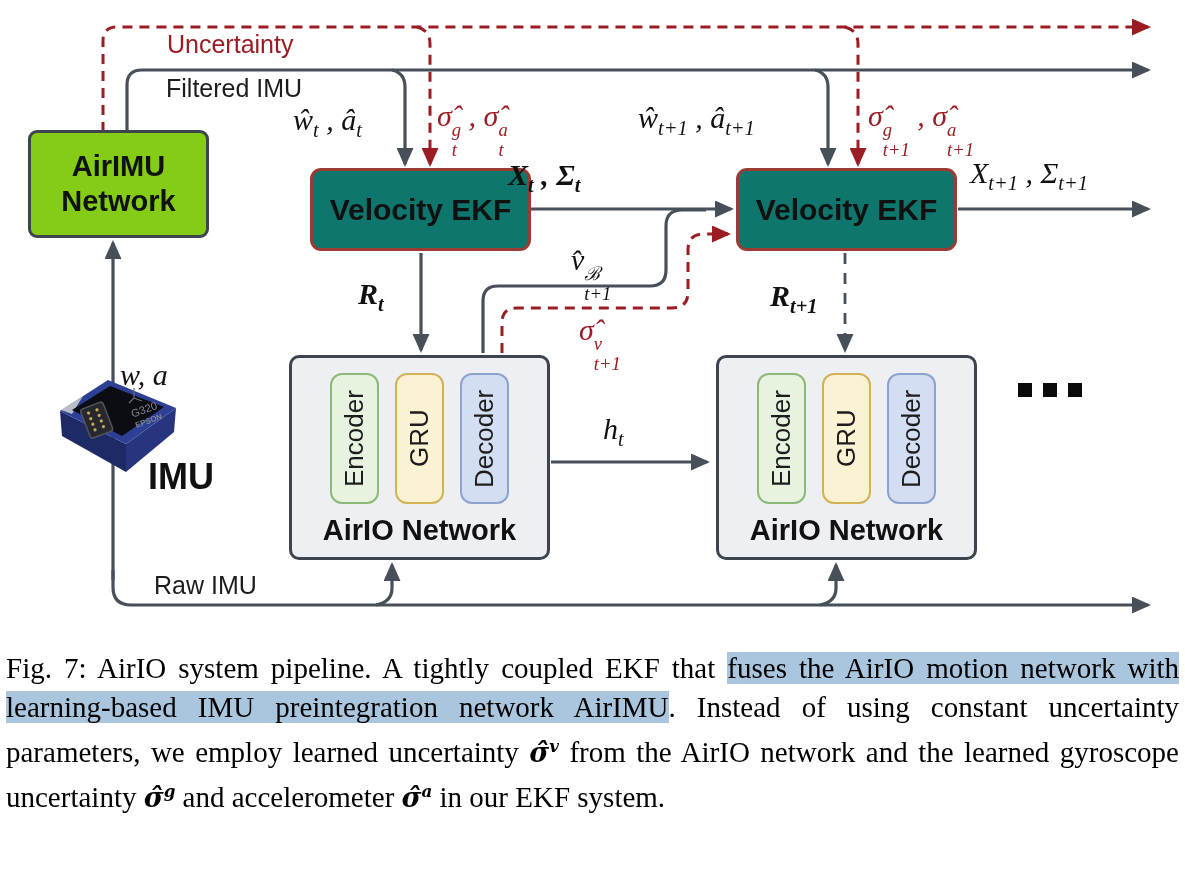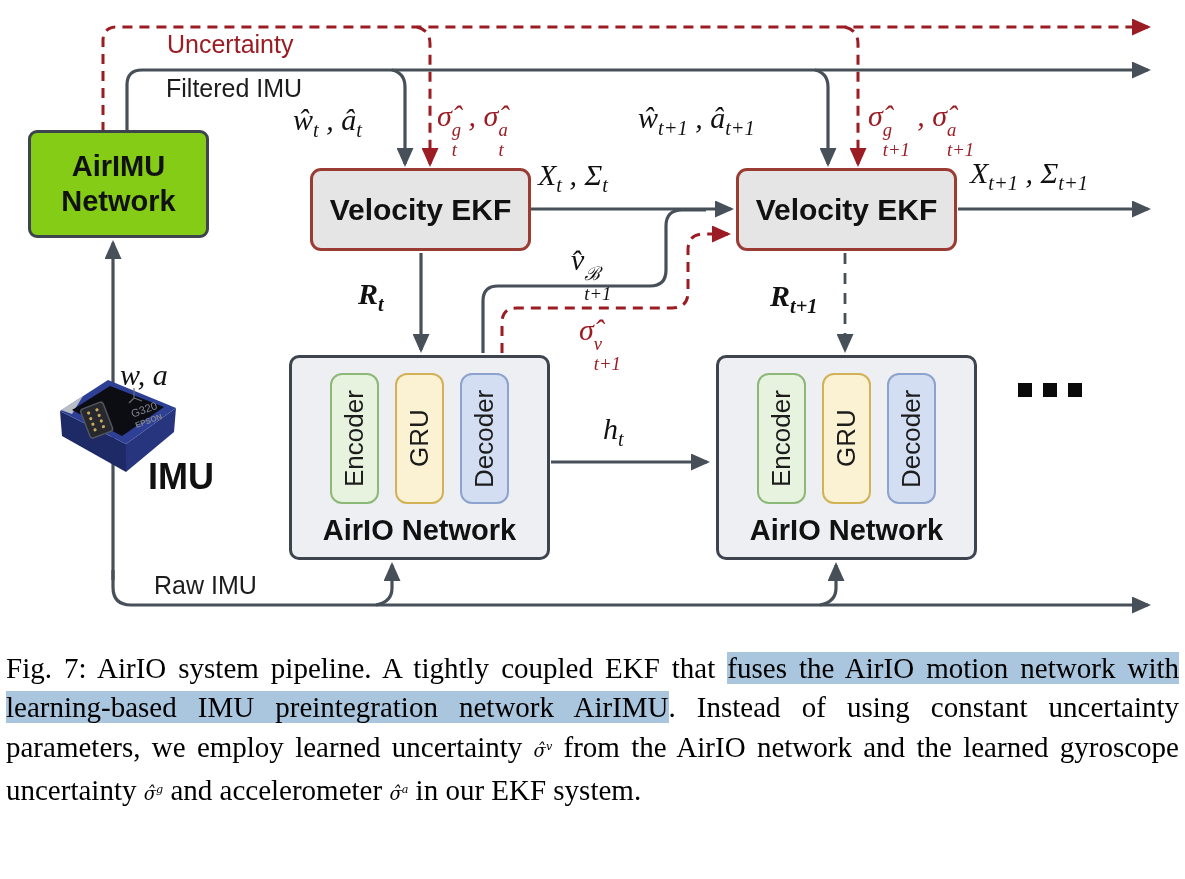--- a/index.html
+++ b/index.html
@@ -1,21 +1,21 @@
 <!DOCTYPE html>
 <html><head>
 <meta charset="utf-8">
 <style>
   html,body{margin:0;padding:0;background:#ffffff;}
   body{width:1185px;height:879px;overflow:hidden;font-family:"Liberation Sans",sans-serif;}
   .figure{position:relative;width:1057px;height:632px;}
   .figure svg.wires{position:absolute;left:0;top:0;z-index:1;}
   .node{position:absolute;z-index:2;box-sizing:border-box;display:flex;align-items:center;justify-content:center;text-align:center;}
   .airimu{left:28px;top:130px;width:181px;height:108px;background:#84cc16;border:3.5px solid #3d444e;border-radius:9px;font-weight:bold;font-size:29px;line-height:1.22;color:#111;}
-  .ekf{background:#e5e5e5;border:3.5px solid #9a3c34;border-radius:11px;font-weight:bold;font-size:30px;color:#111;width:221px;height:83px;}
+  .ekf{background:#0f766e;border:3.5px solid #9a3c34;border-radius:11px;font-weight:bold;font-size:30px;color:#111;width:221px;height:83px;}
   .ekf1{left:310px;top:168px;}
   .ekf2{left:736px;top:168px;}
   .airio{width:261px;height:205px;background:#edeff3;border:3.5px solid #3d444e;border-radius:10px;flex-direction:column;justify-content:flex-start;}
   .airio1{left:289px;top:355px;}
   .airio2{left:716px;top:355px;}
   .pills{display:flex;gap:16px;margin-top:15px;}
   .pill{width:49px;height:131px;border-radius:12px;box-sizing:border-box;display:flex;align-items:center;justify-content:center;font-size:26px;color:#1c1c1c;writing-mode:vertical-rl;transform:rotate(180deg);}
   .pill.enc{background:#e7f3df;border:2.5px solid #8cb878;}
   .pill.gru{background:#fbf1d3;border:2.5px solid #d3b156;}
   .pill.dec{background:#d4def2;border:2.5px solid #8da3cd;}
@@ -27,21 +27,21 @@
   .mlabel.bold{font-weight:bold;text-align:center;}
   .mlabel sub{font-size:0.68em;}
   .ss{display:inline-flex;flex-direction:column;align-items:flex-start;font-size:0.62em;vertical-align:-0.55em;}
   .ss sup,.ss sub{display:block;position:static;font-size:1em;line-height:1.05;vertical-align:baseline;}
   .imu-label{position:absolute;left:148px;top:456px;z-index:3;font-weight:bold;font-size:36px;color:#111;}
   .imu-art{position:absolute;left:48px;top:354px;width:140px;height:130px;z-index:2;}
   .ellipsis{position:absolute;left:1018px;top:383px;z-index:2;display:flex;gap:11px;}
   .ellipsis i{display:block;width:14px;height:14px;background:#0a0a0a;}
   .caption{padding:17px 6px 0 6px;font-family:"Liberation Serif","DejaVu Serif",serif;font-size:29px;line-height:39px;color:#000;text-align:justify;}
   .caption .hl{background:#a9c6de;}
-  .caption .cm-sym{font-weight:normal;font-style:italic;font-family:"DejaVu Serif",serif;font-size:18px;}
+  .caption .cm-sym{font-weight:bold;font-style:italic;font-family:"DejaVu Serif",serif;font-size:27px;}
   .caption .cm-sym sup{font-size:0.62em;}
 </style>
 </head>
 <body>
 
 <div class="figure">
 
   <svg class="wires" width="1185" height="632" viewBox="0 0 1185 632">
     <defs>
       <marker id="ag" markerUnits="userSpaceOnUse" markerWidth="19" markerHeight="17" refX="16" refY="8.5" orient="auto">
@@ -167,21 +167,21 @@
   <span class="mlabel red" style="left:868px;top:99px;">
     <span>σ̂</span><span class="ss">
         <sup>g</sup>
         <sub>t+1</sub>
       </span><span> , </span><span>σ̂</span><span class="ss">
         <sup>a</sup>
         <sub>t+1</sub>
       </span>
   </span>
 
-  <span class="mlabel" style="left:538px;top:158px;">
+  <span class="mlabel" style="left:508px;top:158px;font-weight:bold;">
     <span>X</span><sub>t</sub><span> , </span><span>Σ</span><sub>t</sub>
   </span>
 
   <span class="mlabel" style="left:970px;top:156px;">
     <span>X</span><sub>t+1</sub><span> , </span><span>Σ</span><sub>t+1</sub>
   </span>
 
   <span class="mlabel" style="left:571px;top:243px;">
     <span>v̂</span><span class="ss">
         <sup>ℬ</sup>

